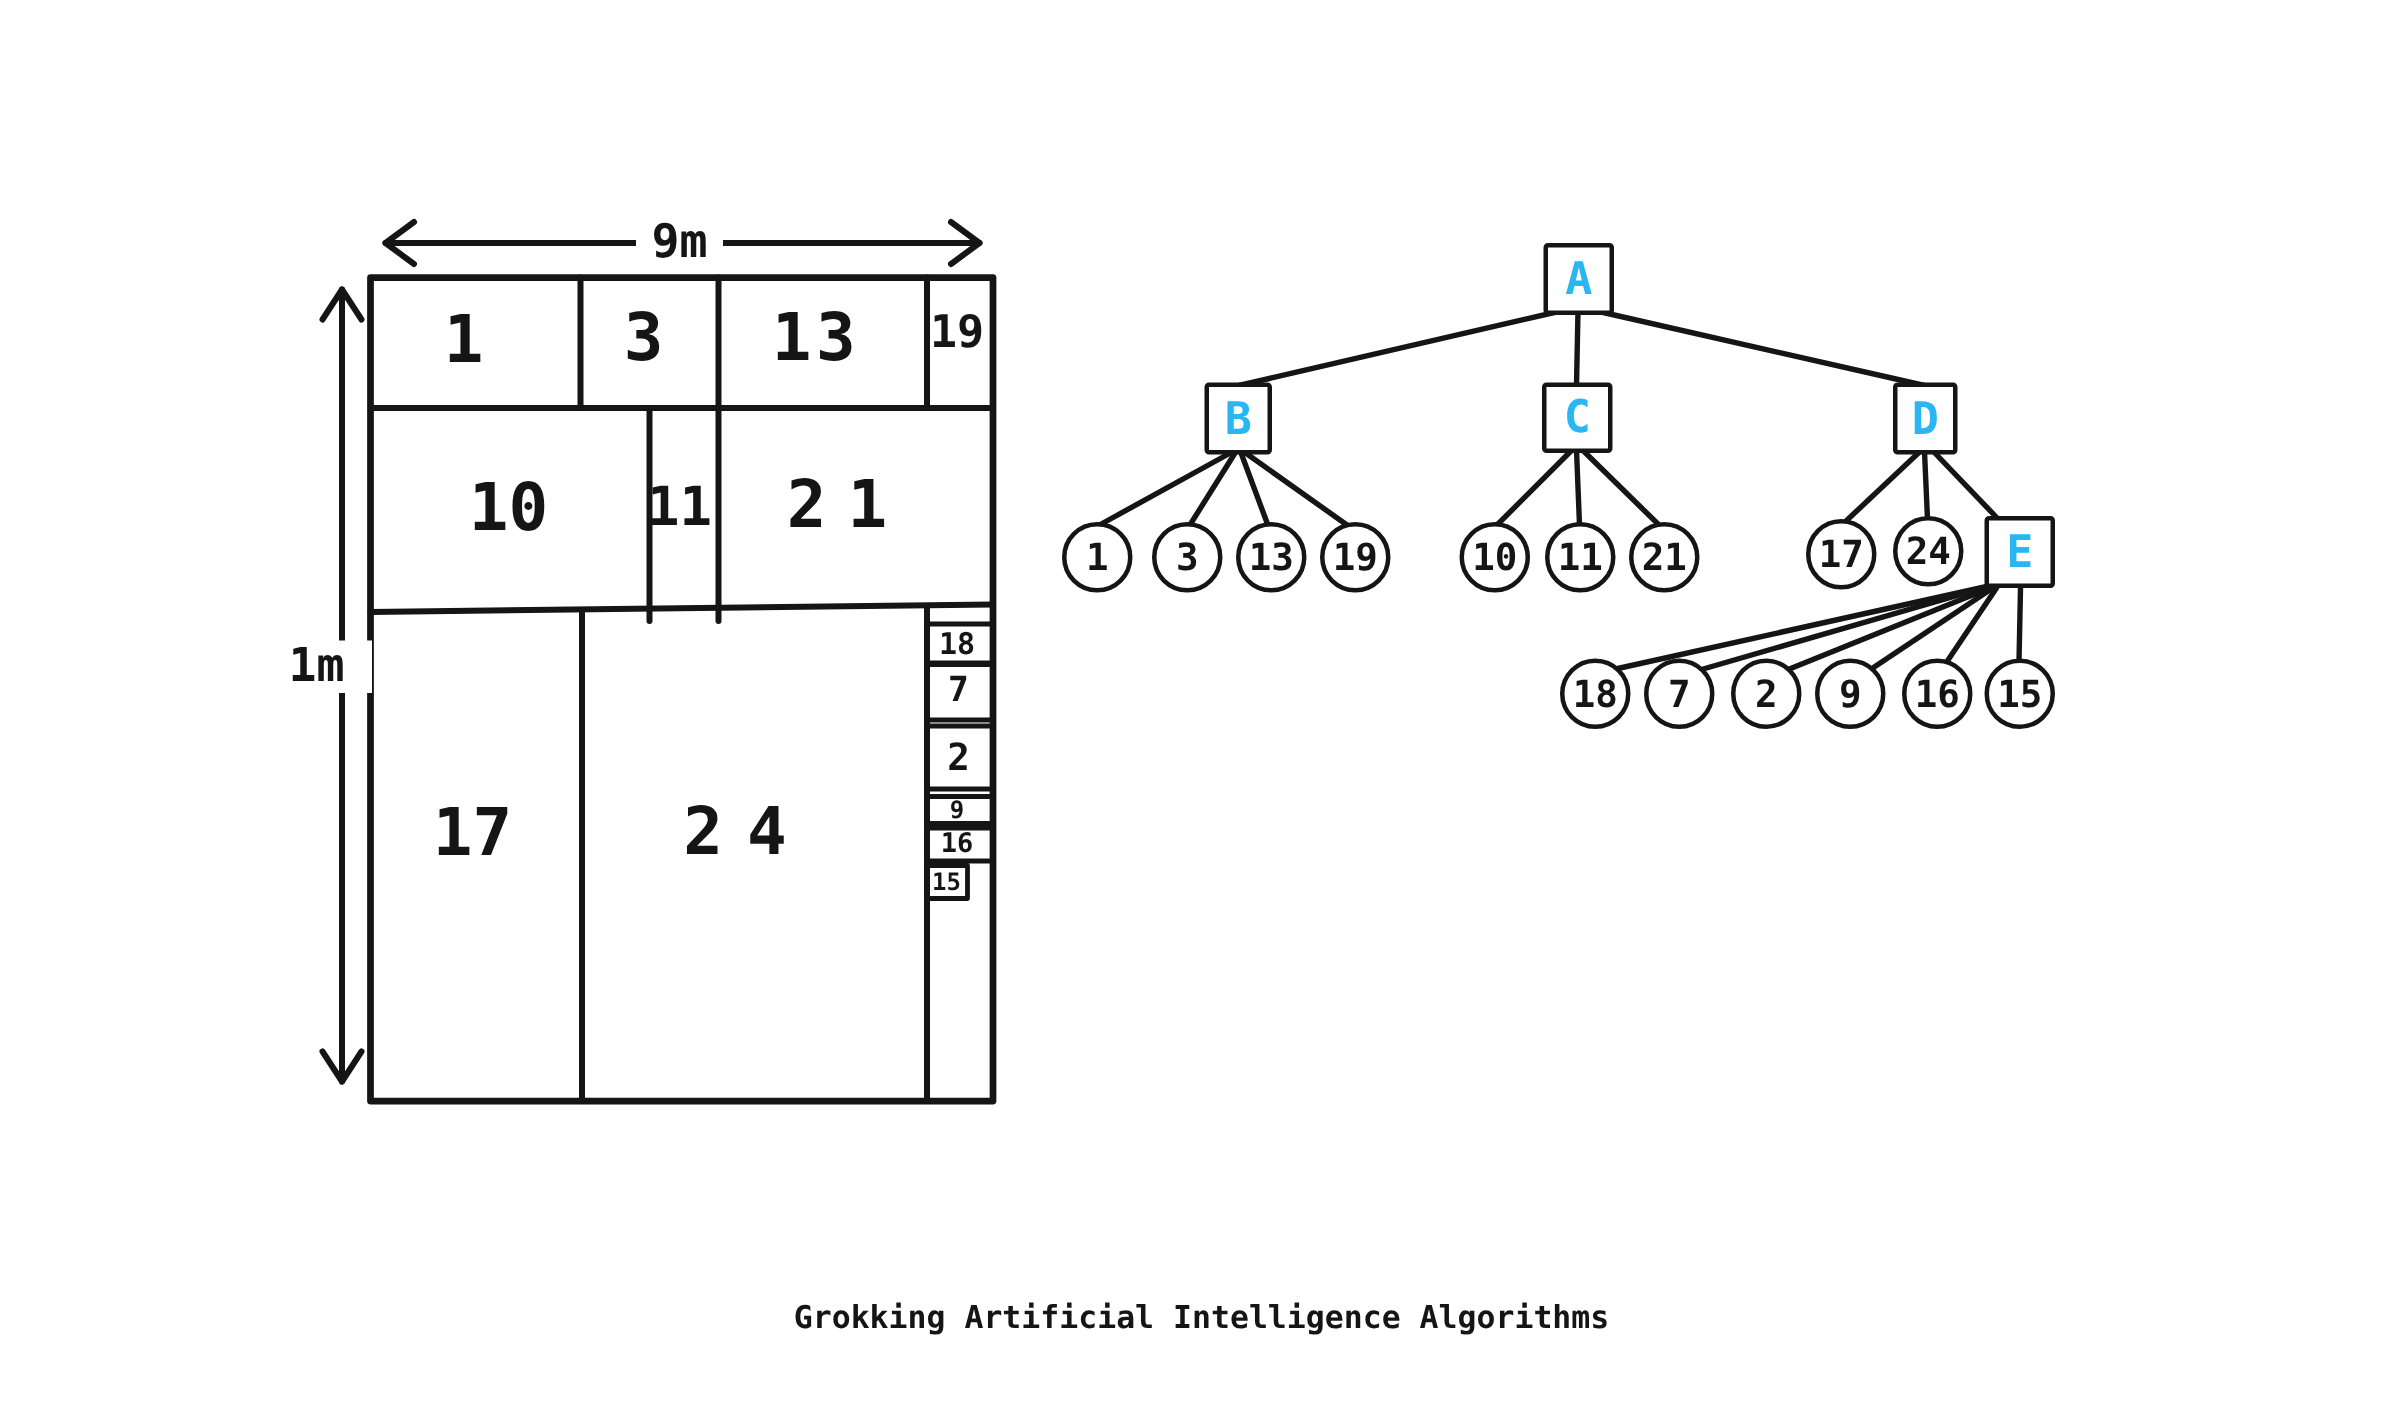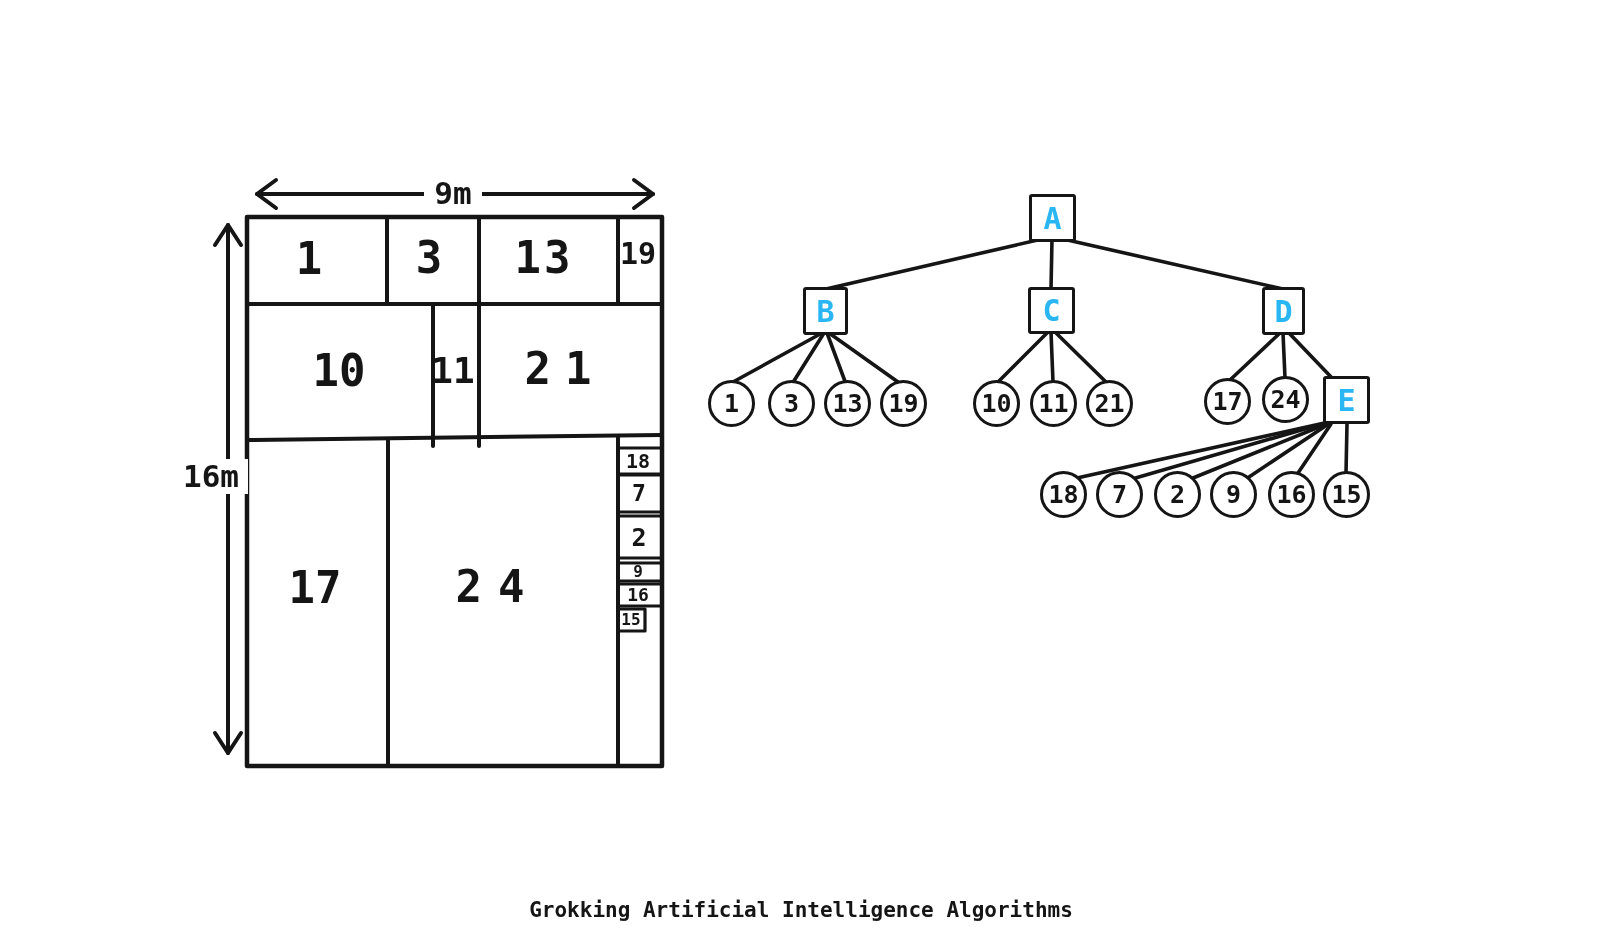--- a/index.html
+++ b/index.html
@@ -10,21 +10,21 @@
   * { box-sizing: border-box; }
   html, body { margin: 0; padding: 0; }
   body {
     width: 1600px; height: 945px;
     background: var(--background);
     position: relative;
     overflow: hidden;
     font-family: "DejaVu Sans Mono", monospace;
     color: var(--ink);
   }
-  .canvas { position: absolute; inset: 0; margin-top: 32px; }
+  .canvas { position: absolute; inset: 0; }
   svg.lines { position: absolute; left: 0; top: 0; z-index: 1; }
   svg.lines line, svg.lines path, svg.lines rect, svg.lines polyline {
     stroke: var(--ink); fill: none; stroke-linecap: round; stroke-linejoin: round;
   }
   .label {
     position: absolute; z-index: 3;
     transform: translate(-50%, -50%);
     white-space: nowrap; line-height: 1;
     font-weight: bold; color: var(--ink);
   }
@@ -110,21 +110,21 @@
       <line x1="1329" y1="390" x2="1077" y2="446"></line>
       <line x1="1329" y1="390" x2="1132" y2="447"></line>
       <line x1="1329" y1="391" x2="1188" y2="448"></line>
       <line x1="1330" y1="391" x2="1243" y2="449"></line>
       <line x1="1331" y1="392" x2="1296" y2="444"></line>
       <line x1="1347" y1="392" x2="1346" y2="441"></line>
     </g>
   </svg>
 
   <div class="dim-label" style="left:424px; top:142px; width:58px; height:38px;">9m</div>
-  <div class="dim-label" style="left:174px; top:427px; width:74px; height:35px;">16m</div>
+  <div class="dim-label" style="left:174px; top:427px; width:74px; height:35px;">1m</div>
 
   <div class="label" style="left:309px; top:227px; font-size:44px;">1</div>
   <div class="label" style="left:429px; top:226px; font-size:44px;">3</div>
   <div class="label" style="left:544px; top:226px; font-size:44px; letter-spacing:3px;">13</div>
   <div class="label" style="left:638px; top:222px; font-size:30px;">19</div>
   <div class="label" style="left:339px; top:339px; font-size:44px;">10</div>
   <div class="label" style="left:453px; top:339px; font-size:36px;">11</div>
   <div class="label" style="left:565px; top:337px; font-size:44px; letter-spacing:14px;">21</div>
   <div class="label" style="left:315px; top:556px; font-size:44px;">17</div>
   <div class="label" style="left:498px; top:555px; font-size:44px; letter-spacing:16px;">24</div>

